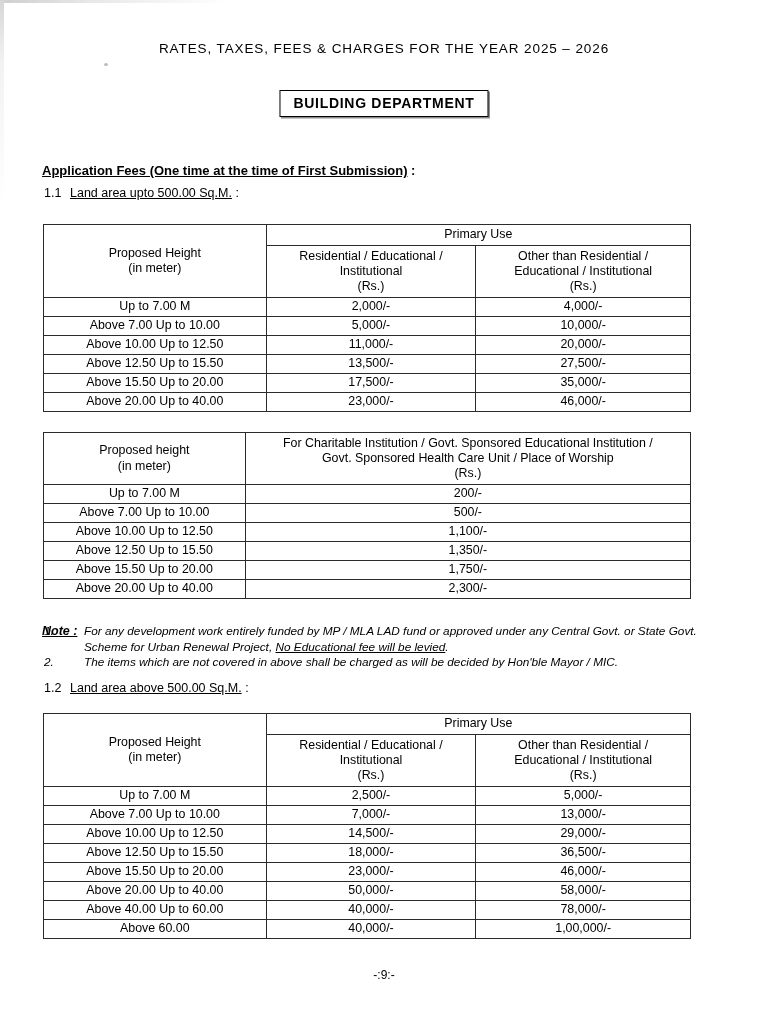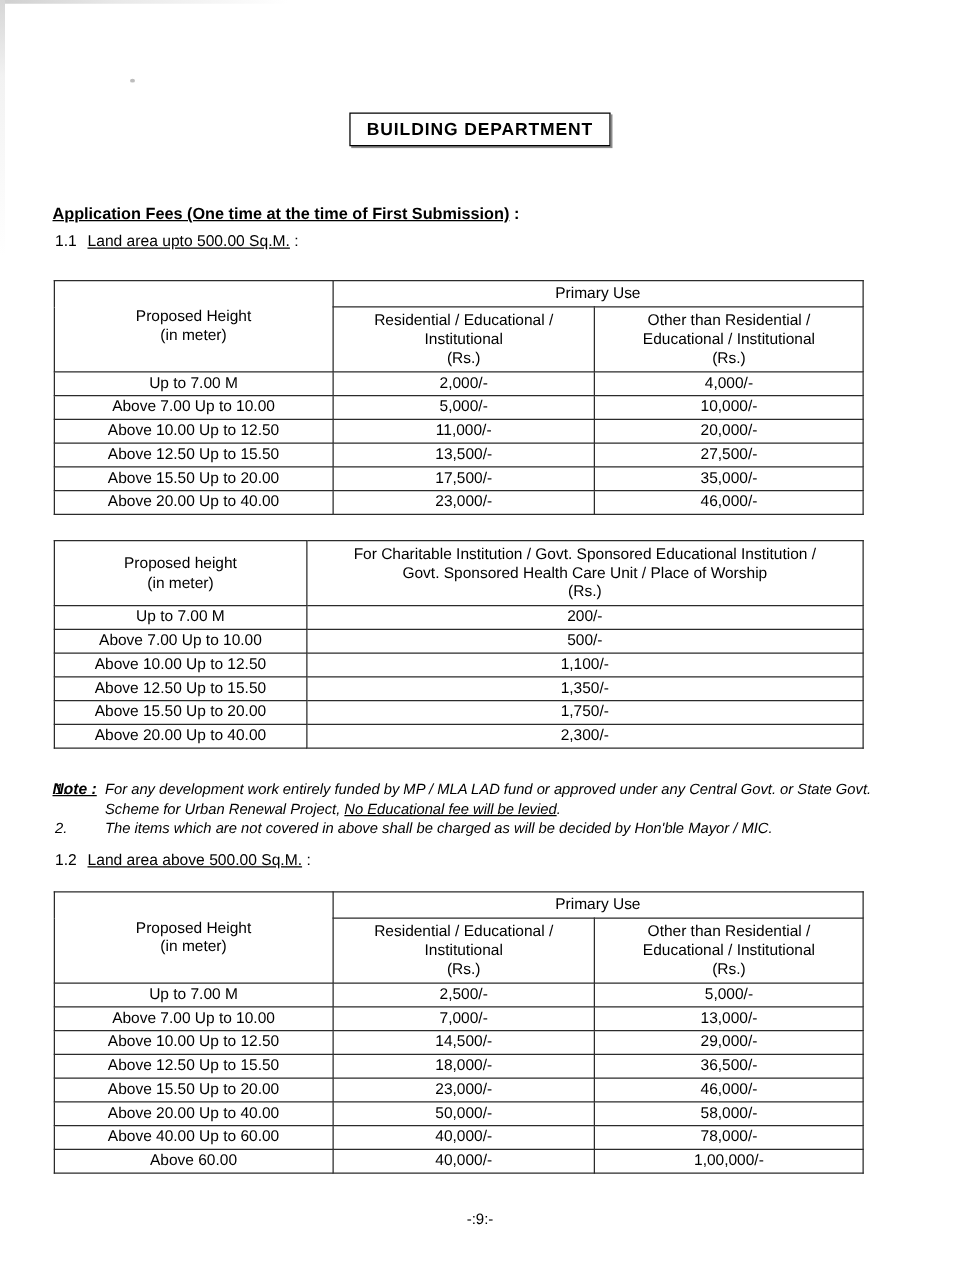--- a/index.html
+++ b/index.html
@@ -143,20 +143,21 @@
 <body>
 
 <div class="page">
 
   <div class="scan-edge-top"></div>
   <div class="scan-edge-left"></div>
   <div class="scan-speck" style="left:104px; top:63px; width:4px; height:3px;"></div>
   <div class="scan-speck" style="left:192px; top:406px; width:3px; height:3px;"></div>
   <div class="scan-speck" style="left:627px; top:713px; width:3px; height:3px;"></div>
 
+  <div class="doc-title">RATES, TAXES, FEES &amp; CHARGES FOR THE YEAR 2025 – 2026</div>
 
   <div class="dept-box">BUILDING DEPARTMENT</div>
 
 
   <div class="section-heading" style="top:163px;">
     <span class="u">Application Fees (One time at the time of First Submission)</span><span> :</span>
   </div>
 
   <div class="subsection" style="top:186px;">
     <span class="num">1.1</span><span class="u">Land area upto 500.00 Sq.M.</span><span> :</span>

